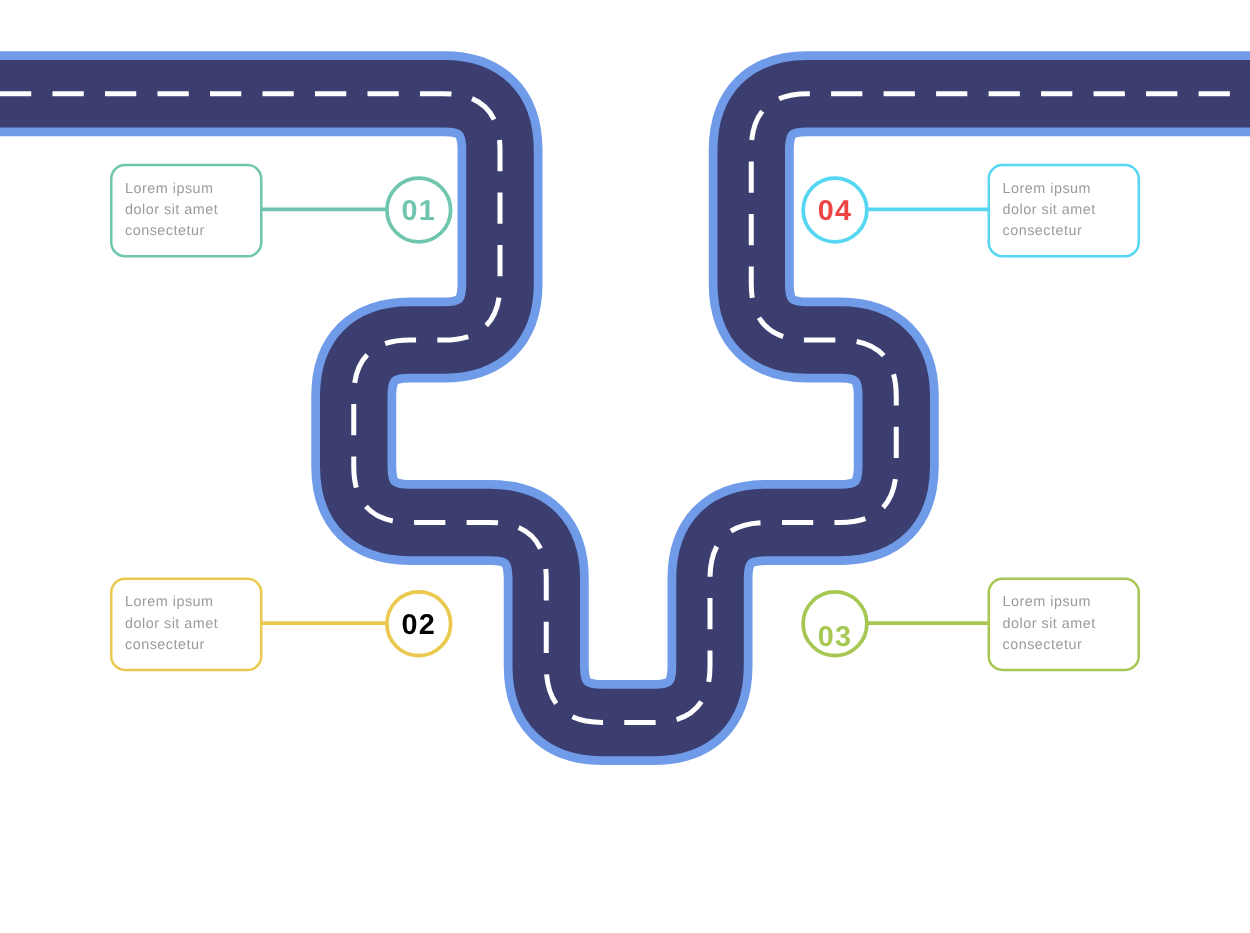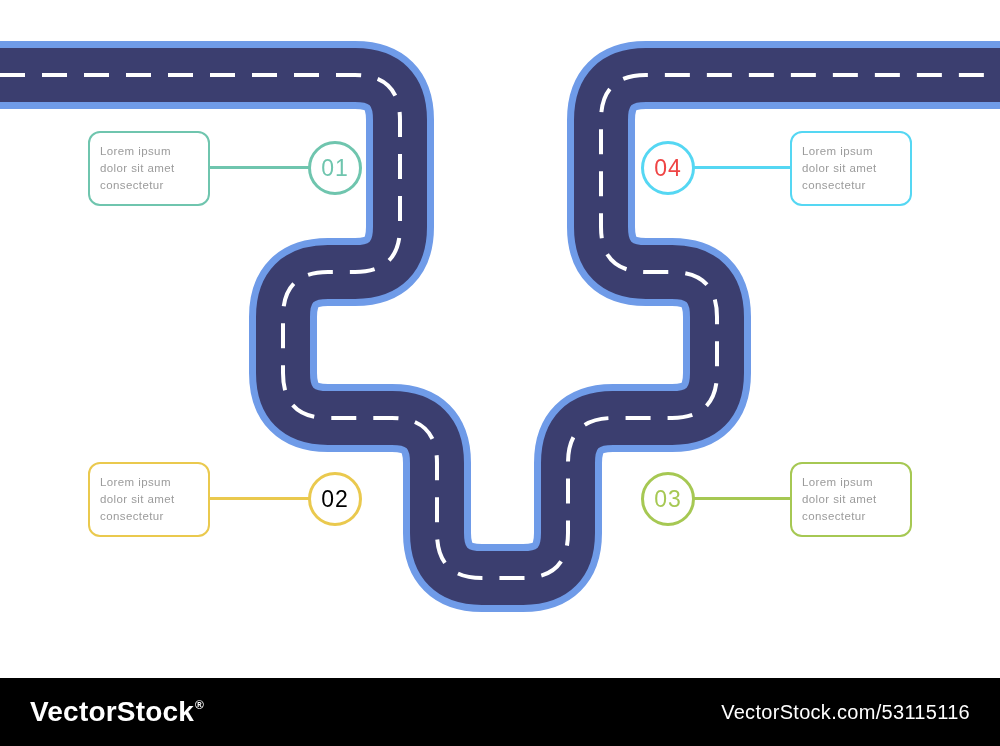--- a/index.html
+++ b/index.html
@@ -42,21 +42,21 @@
     width: 54px;
     height: 54px;
     box-sizing: border-box;
     border: 3.5px solid #cccccc;
     border-radius: 50%;
     background: #ffffff;
     display: flex;
     align-items: center;
     justify-content: center;
     font-size: 23px;
-    font-weight: normal;
+    font-weight: bold;
     letter-spacing: 1px;
     z-index: 3;
   }
   .connector { position: absolute; height: 2.5px; background: #cccccc; z-index: 2; }
 
   
   .card-1 { left: 88px; top: 131px; }
   .conn-1 { left: 206px; top: 166px; width: 106px; }
   .badge-1 { left: 308px; top: 141px; }
   
@@ -136,36 +136,29 @@
     <div class="badge badge-2" style="border-color: rgb(234, 201, 78); color: #000000;">
       <span>02</span>
     </div>
   </div>
 
   <div class="step">
     <div class="connector conn-3" style="background-color: rgb(166, 200, 83);"></div>
     <div class="card card-3" style="border-color: rgb(166, 200, 83);">
       <p>Lorem ipsum dolor sit amet consectetur</p>
     </div>
-    <div class="badge badge-3" style="border-color: rgb(166, 200, 83); color: rgb(166, 200, 83);">
+    <div class="badge badge-3" style="border-color: rgb(166, 200, 83); color: rgb(166, 200, 83); align-items: flex-end;">
       <span>03</span>
     </div>
   </div>
 
   <div class="step">
     <div class="connector conn-4" style="background-color: rgb(85, 215, 243);"></div>
     <div class="card card-4" style="border-color: rgb(85, 215, 243);">
       <p>Lorem ipsum dolor sit amet consectetur</p>
     </div>
     <div class="badge badge-4" style="border-color: rgb(85, 215, 243); color: #ef4444;">
       <span>04</span>
     </div>
   </div>
 
-  <div class="footer" style="background-color: rgb(0, 0, 0);">
-    <div class="brand">
-      <span>VectorStock</span>
-        <span class="reg">®</span>
-    </div>
-    <div class="site-ref">VectorStock.com/53115116</div>
-  </div>
 
 </div>
 
 </body></html>

